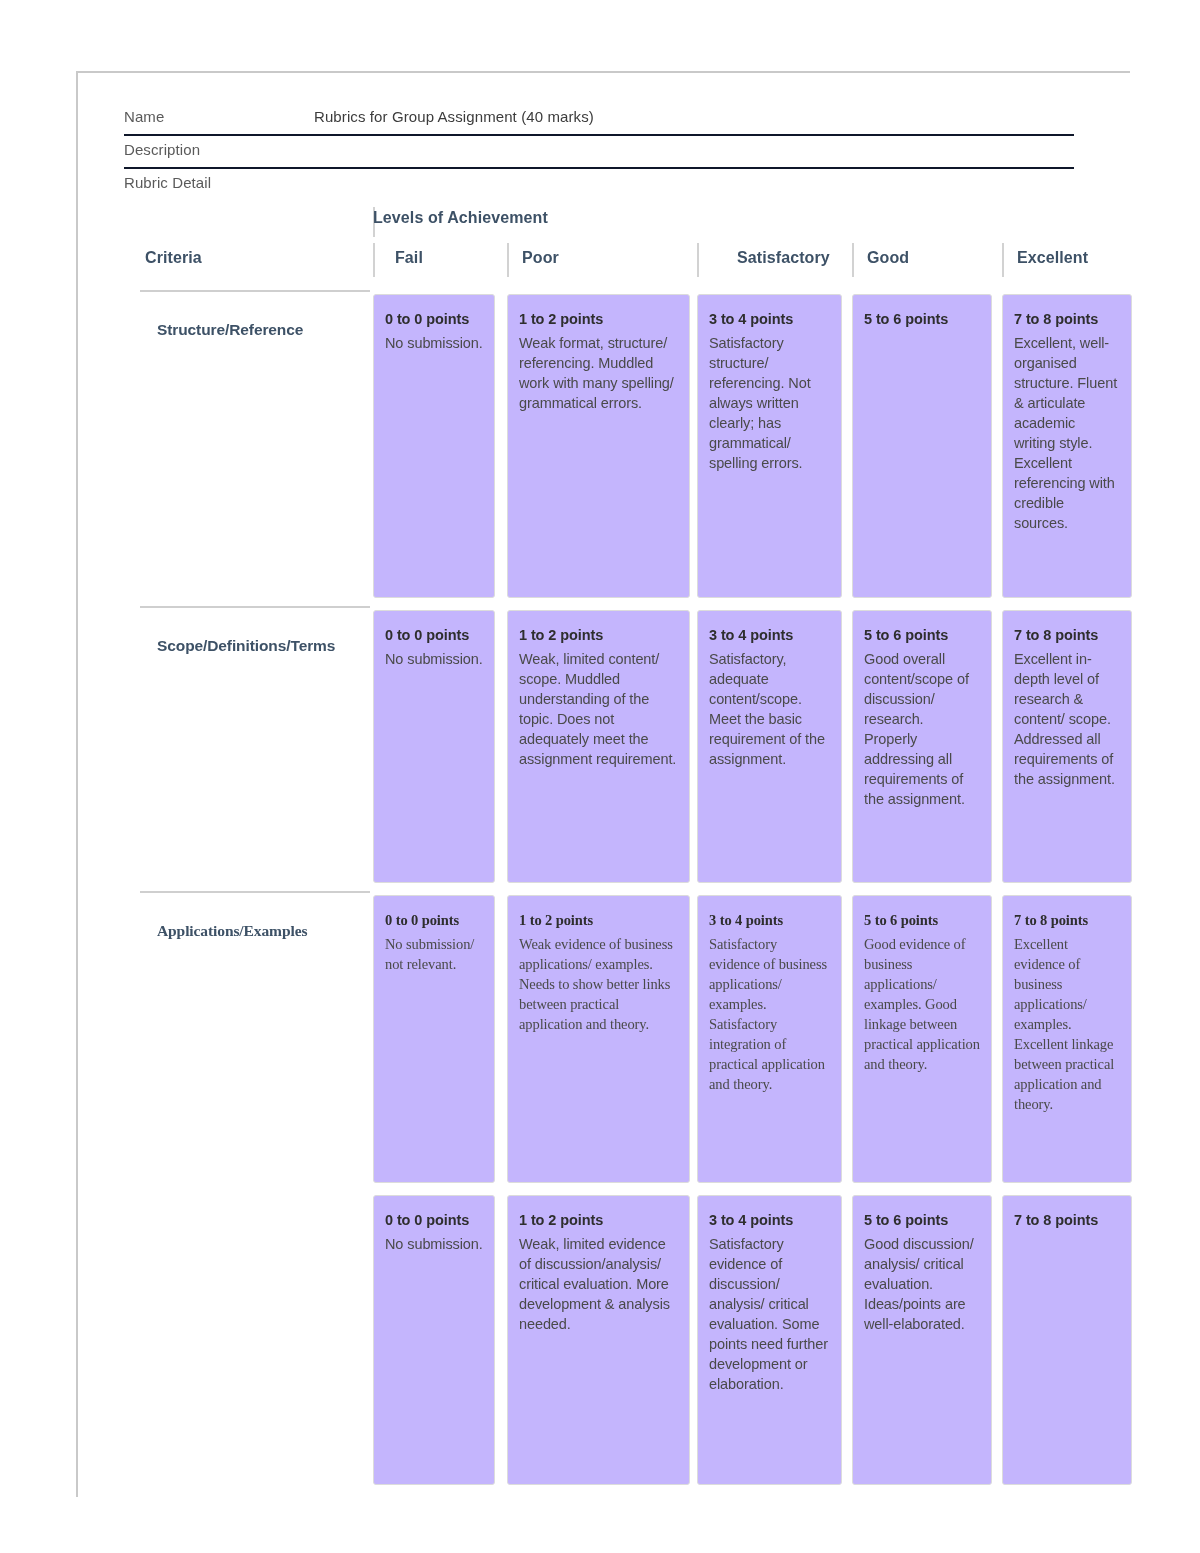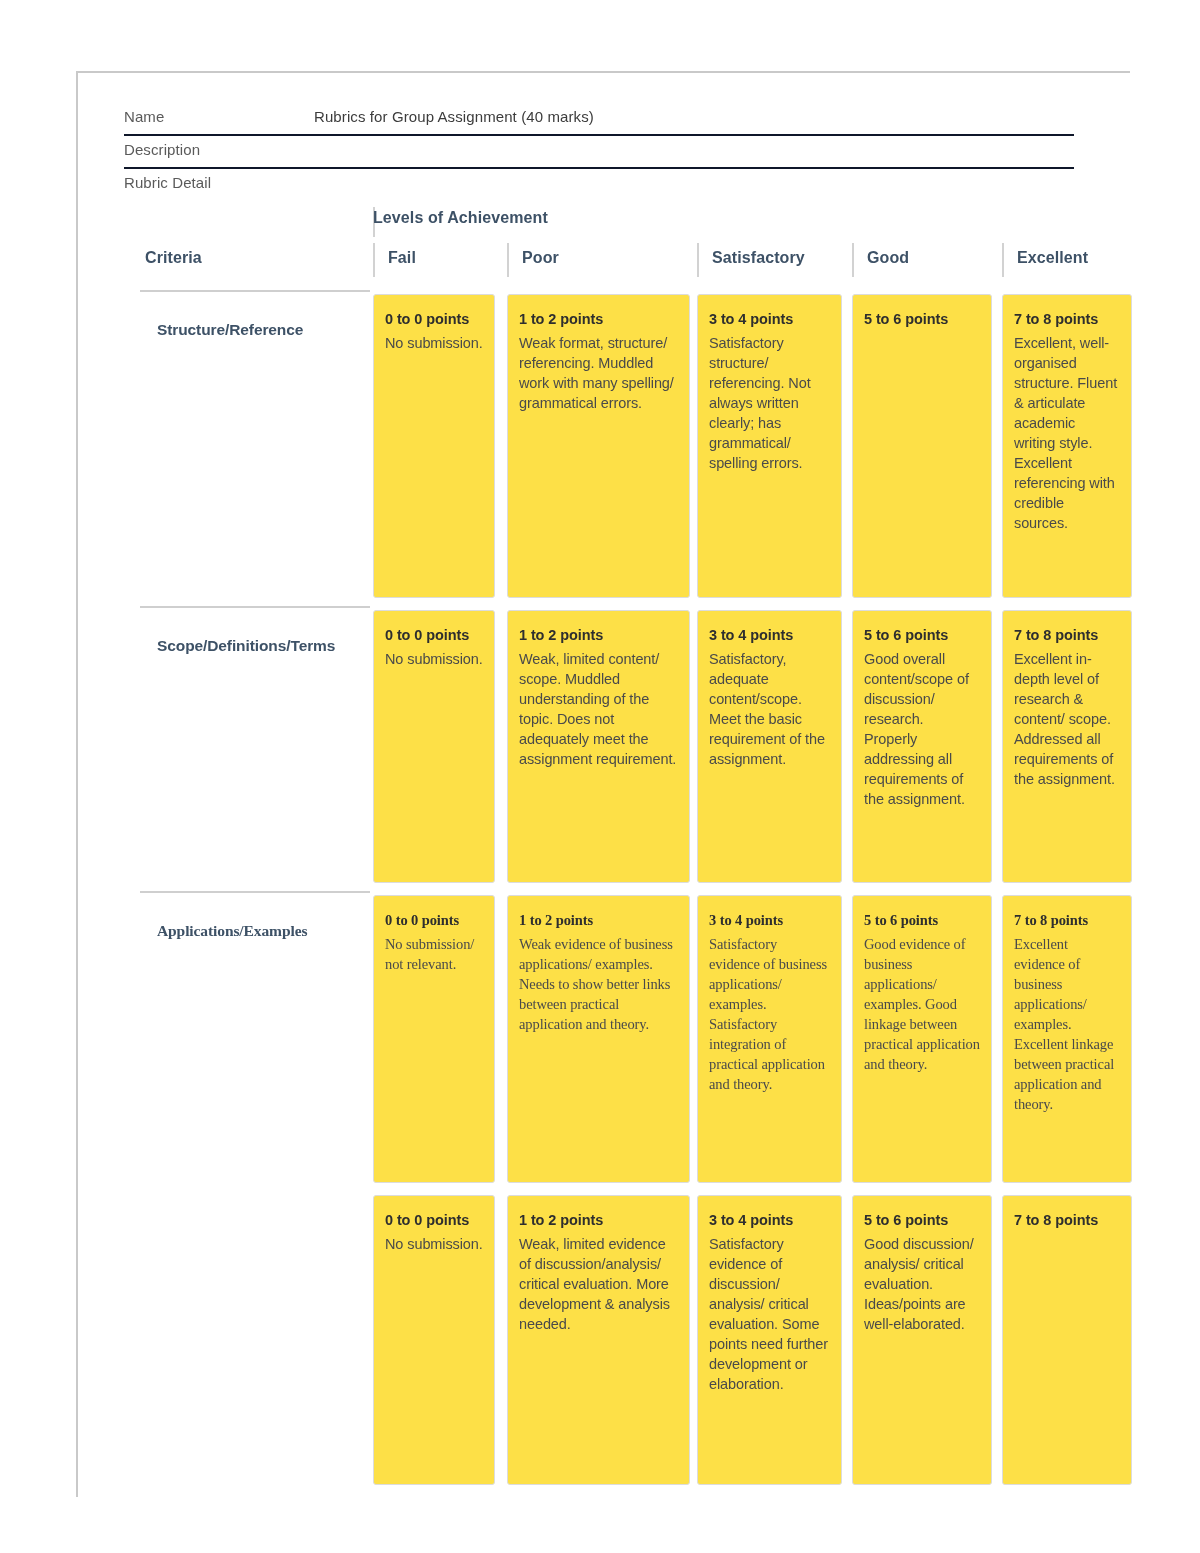--- a/index.html
+++ b/index.html
@@ -142,21 +142,21 @@
     line-height: 19px;
     letter-spacing: -0.1px;
     padding-left: 17px;
   }
 
   .cell {
     position: absolute;
     top: 4px;
     border: 1px solid #dcdcdc;
     border-radius: 3px;
-    background: #fde047;
+    background: #c4b5fd;
     padding: 14px 11px 10px 11px;
   }
   .cell-points {
     font-size: 14.5px;
     font-weight: bold;
     color: #2e2e2e;
     line-height: 20px;
     margin-bottom: 4px;
     letter-spacing: -0.1px;
   }
@@ -195,27 +195,27 @@
 
     <div class="levels-band">
       <div class="levels-tick"></div>
       <div class="levels-title">Levels of Achievement</div>
     </div>
 
     <div class="head-row">
       <div class="head-cell" style="left:17px;">Criteria</div>
 
       <div class="head-tick" style="left:245px;"></div>
-      <div class="head-cell" style="left:260px;">Fail</div>
+      <div class="head-cell" style="left:267px;">Fail</div>
 
       <div class="head-tick" style="left:379px;"></div>
       <div class="head-cell" style="left:394px;">Poor</div>
 
       <div class="head-tick" style="left:569px;"></div>
-      <div class="head-cell" style="left:584px;">Satisfactory</div>
+      <div class="head-cell" style="left:609px;">Satisfactory</div>
 
       <div class="head-tick" style="left:724px;"></div>
       <div class="head-cell" style="left:739px;">Good</div>
 
       <div class="head-tick" style="left:874px;"></div>
       <div class="head-cell" style="left:889px;">Excellent</div>
     </div>
 
     <div class="crit-row" style="height:316px;">
       <div class="crit-label-wrap">

